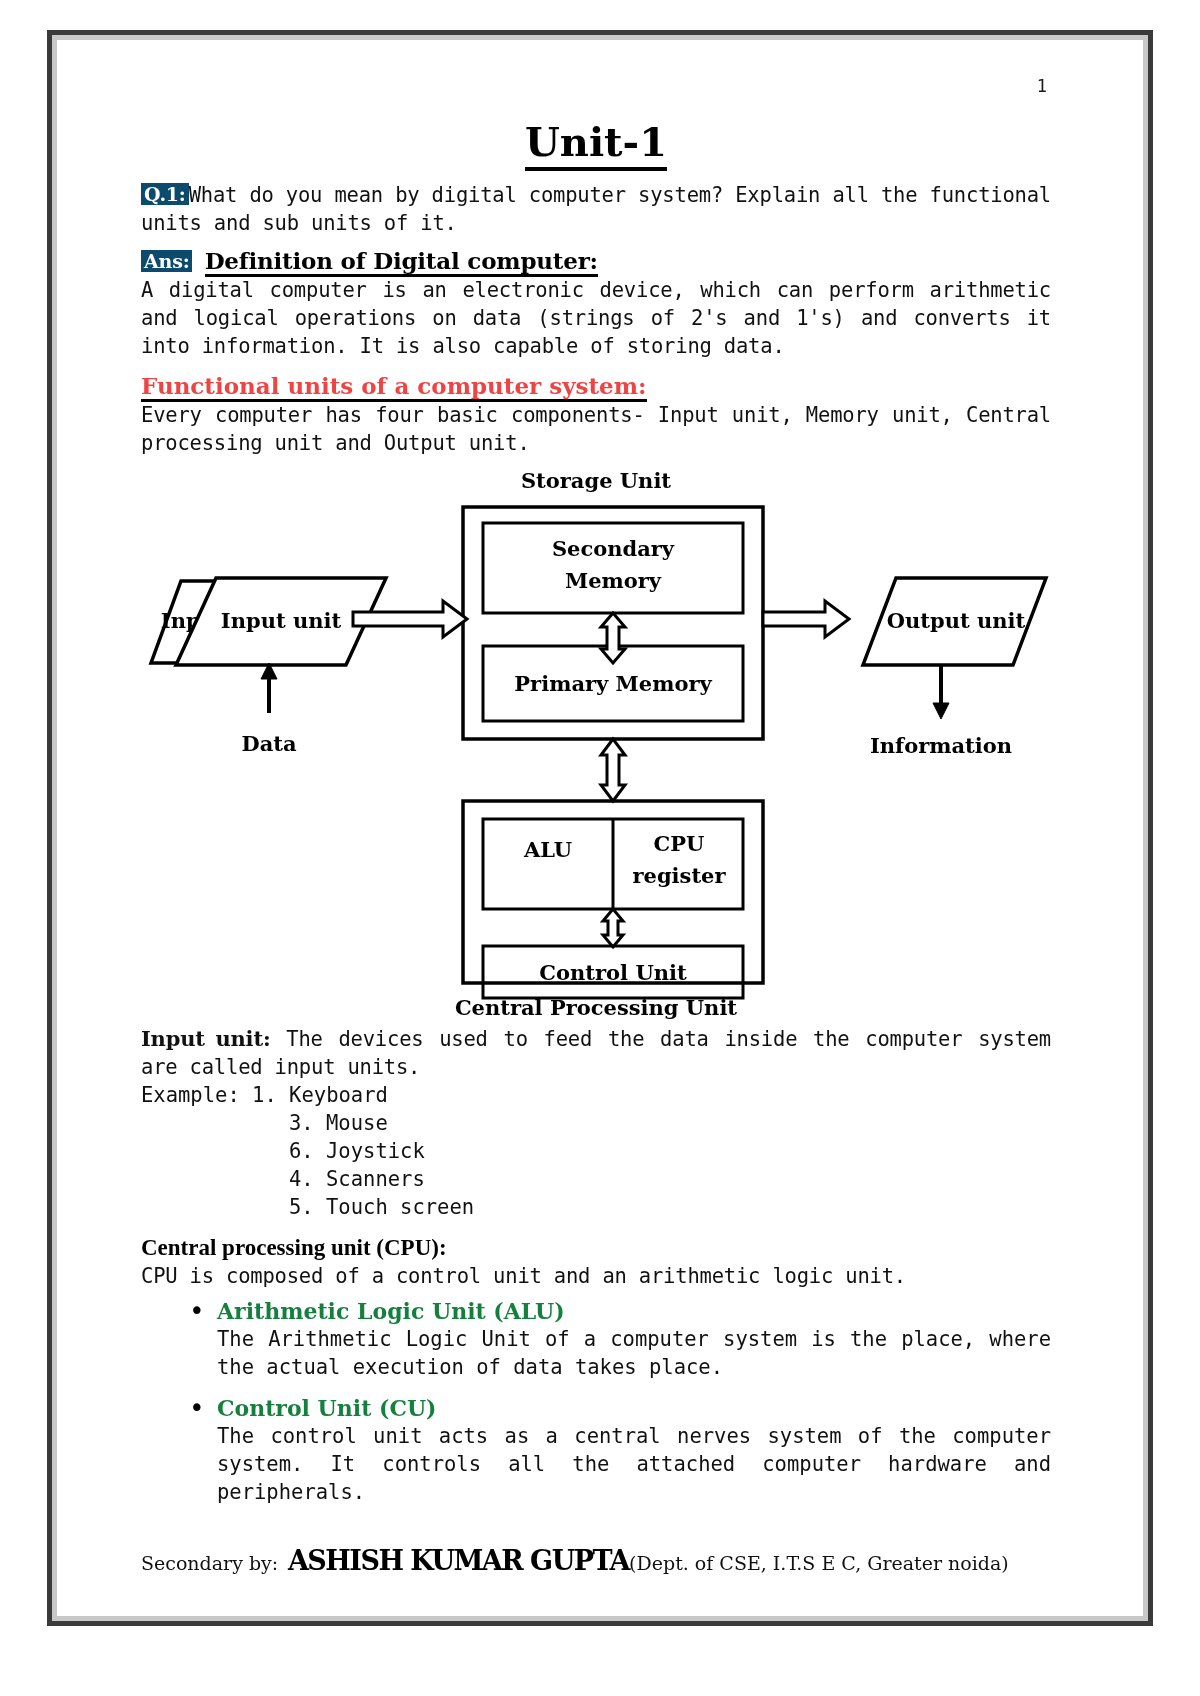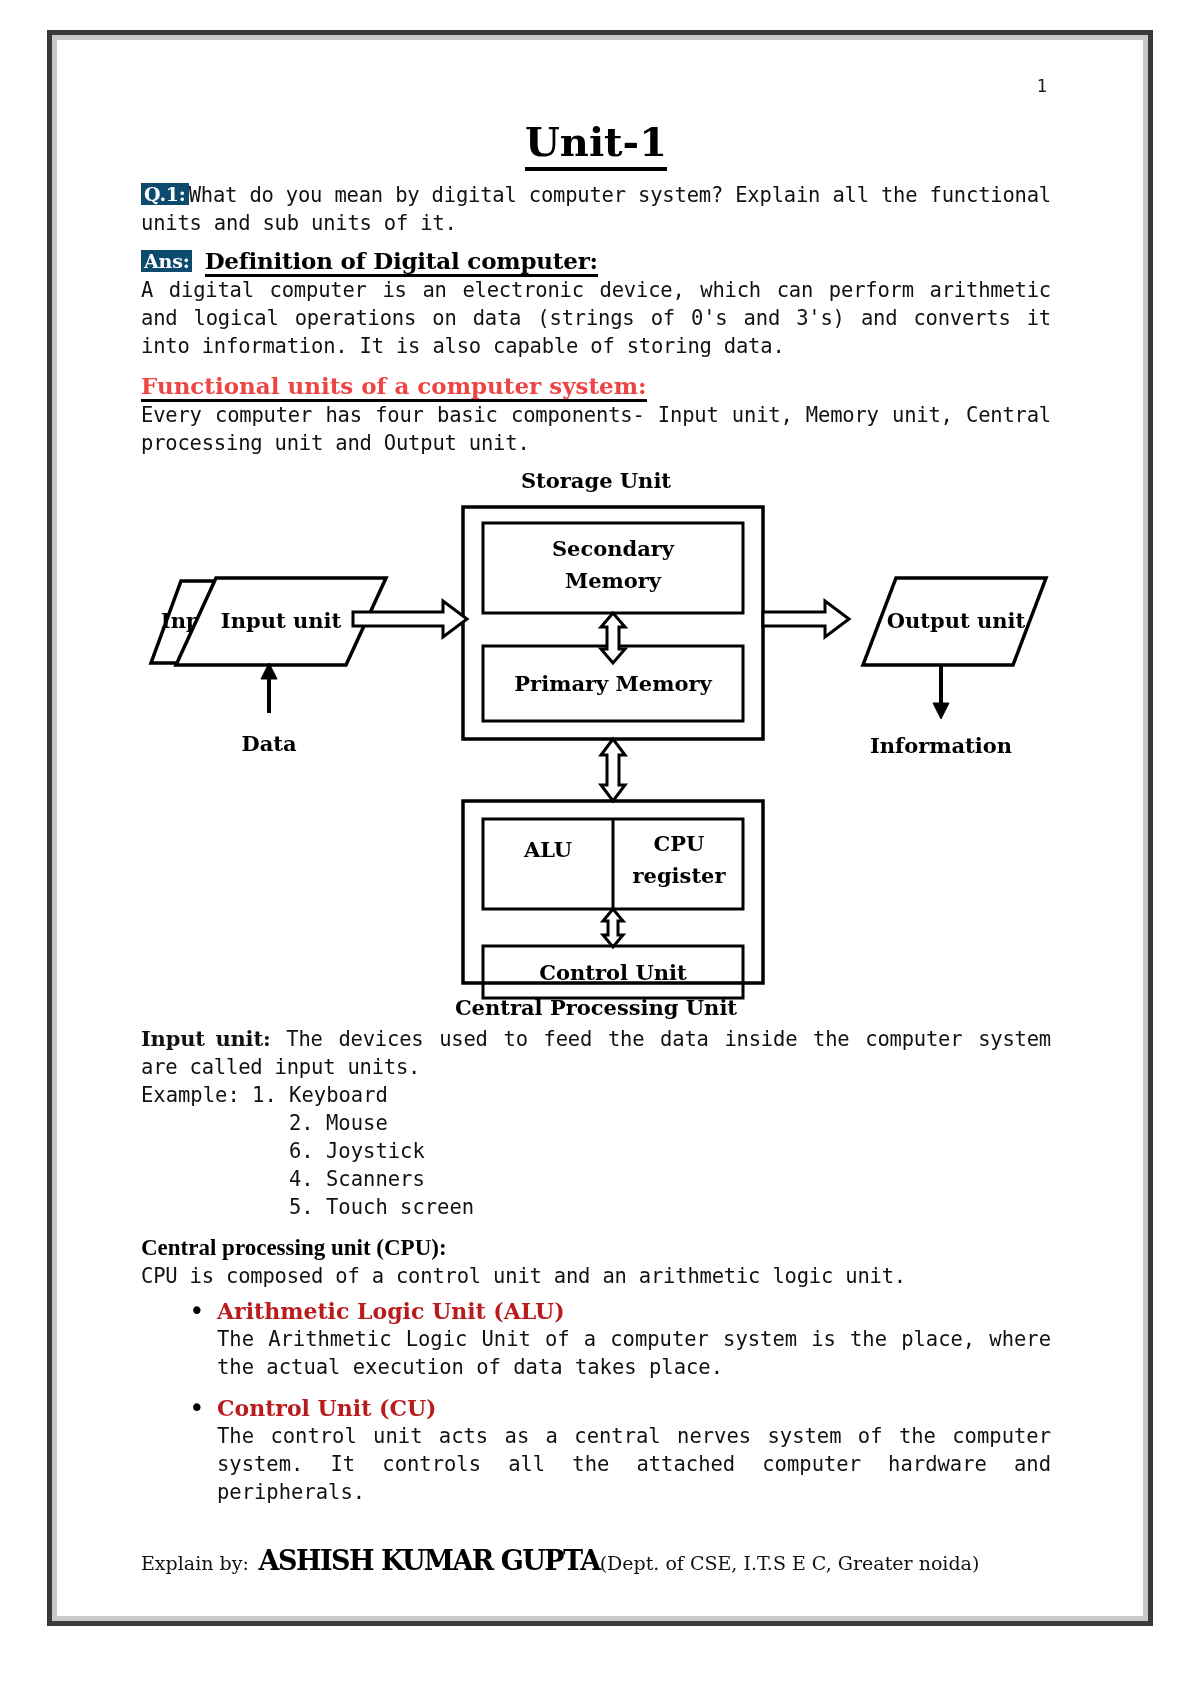--- a/index.html
+++ b/index.html
@@ -146,21 +146,21 @@
     content:"\2022";
     position:absolute;
     left:48px;top:-2px;
     font-size:26px;
     color:#000;
   }
   .b-title{
     font-family:"DejaVu Serif", serif;
     font-weight:bold;
     font-size:22px;
-    color:#b91c1c;
+    color:#15803d;
     display:block;
     margin-bottom:1px;
   }
   .b-text{
     font-family:"DejaVu Sans Mono", monospace;
     font-size:20.5px;
     line-height:28px;
     color:#111;
     text-align:justify;
     display:block;
@@ -212,21 +212,21 @@
         <p class="q-line">
           <span class="tag">Q.1:</span><span>What do you mean by digital computer system? Explain all the functional units and sub units of it.</span>
         </p>
 
         <div class="spacer-sm"></div>
 
         <p class="q-line">
           <span class="tag">Ans:</span> <span class="hdr-bold">Definition of Digital computer:</span>
         </p>
 
-        <p class="para">A digital computer is an electronic device, which can perform arithmetic and logical operations on data (strings of 0's and 3's) and converts it into information. It is also capable of storing data.</p>
+        <p class="para">A digital computer is an electronic device, which can perform arithmetic and logical operations on data (strings of 2's and 1's) and converts it into information. It is also capable of storing data.</p>
 
         <div class="sect-head">
           <span>Functional units of a computer system:</span>
         </div>
 
         <p class="para">Every computer has four basic components- Input unit, Memory unit, Central processing unit and Output unit.</p>
 
         <div class="diagram">
           <svg width="910" height="562" viewBox="0 0 910 562" xmlns="http://www.w3.org/2000/svg">
             <defs></defs>
@@ -285,21 +285,21 @@
                       font-family:'DejaVu Serif',serif;font-weight:bold;font-size:21px;color:#000;">Central Processing Unit</div>
         </div>
 
         <p class="para">
           <span class="inline-bold">Input unit:</span>
           <span>The devices used to feed the data inside the computer system are called input units.</span>
         </p>
 
         <ul class="ex-list">
           <li class="ex-first"><span>Example:</span> <span>1. Keyboard</span></li>
-          <li>2. Mouse</li>
+          <li>3. Mouse</li>
           <li>6. Joystick</li>
           <li>4. Scanners</li>
           <li>5. Touch screen</li>
         </ul>
 
         <div class="sect-head-plain">Central processing unit (CPU):</div>
         <p class="para">CPU is composed of a control unit and an arithmetic logic unit.</p>
 
         <ul class="bullets">
           <li>
@@ -308,19 +308,19 @@
           </li>
           <li>
             <span class="b-title">Control Unit (CU)</span>
             <span class="b-text">The control unit acts as a central nerves system of the computer system. It controls all the attached computer hardware and peripherals.</span>
           </li>
         </ul>
 
       </div>
 
       <div class="footer">
-        <span class="f-pre">Explain by:</span>
+        <span class="f-pre">Secondary by:</span>
         <span class="f-name">ASHISH KUMAR GUPTA</span><span class="f-dept">(Dept. of CSE, I.T.S E C, Greater noida)</span>
       </div>
 
     </div>
   </div>
 </div>
 
 </body></html>

